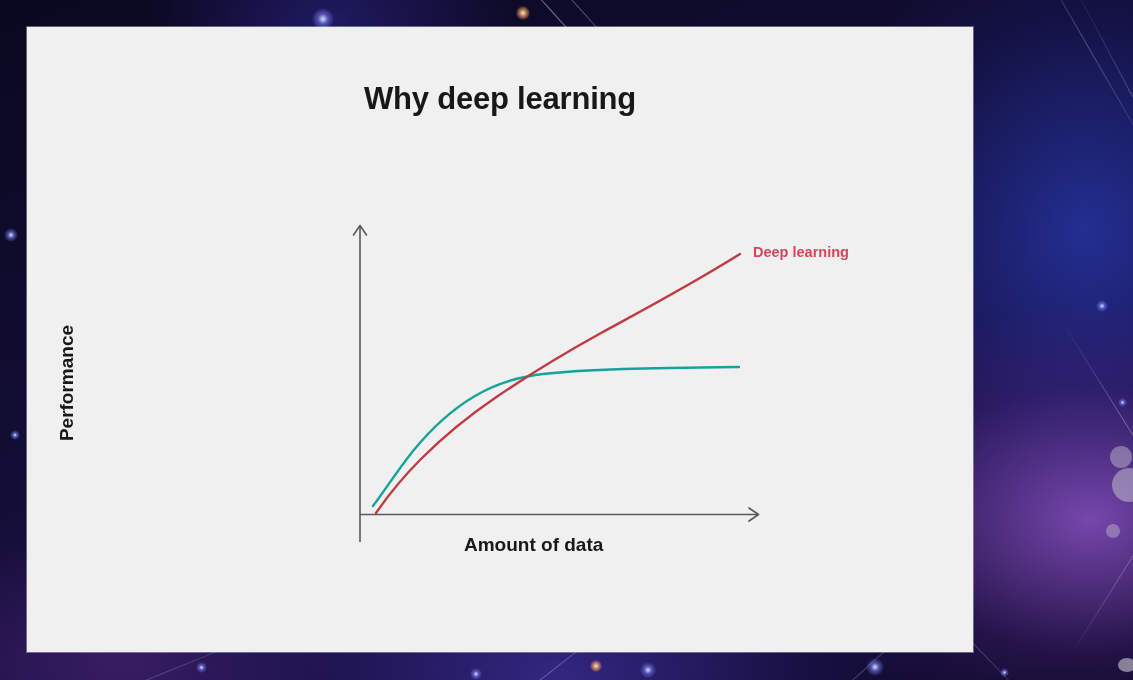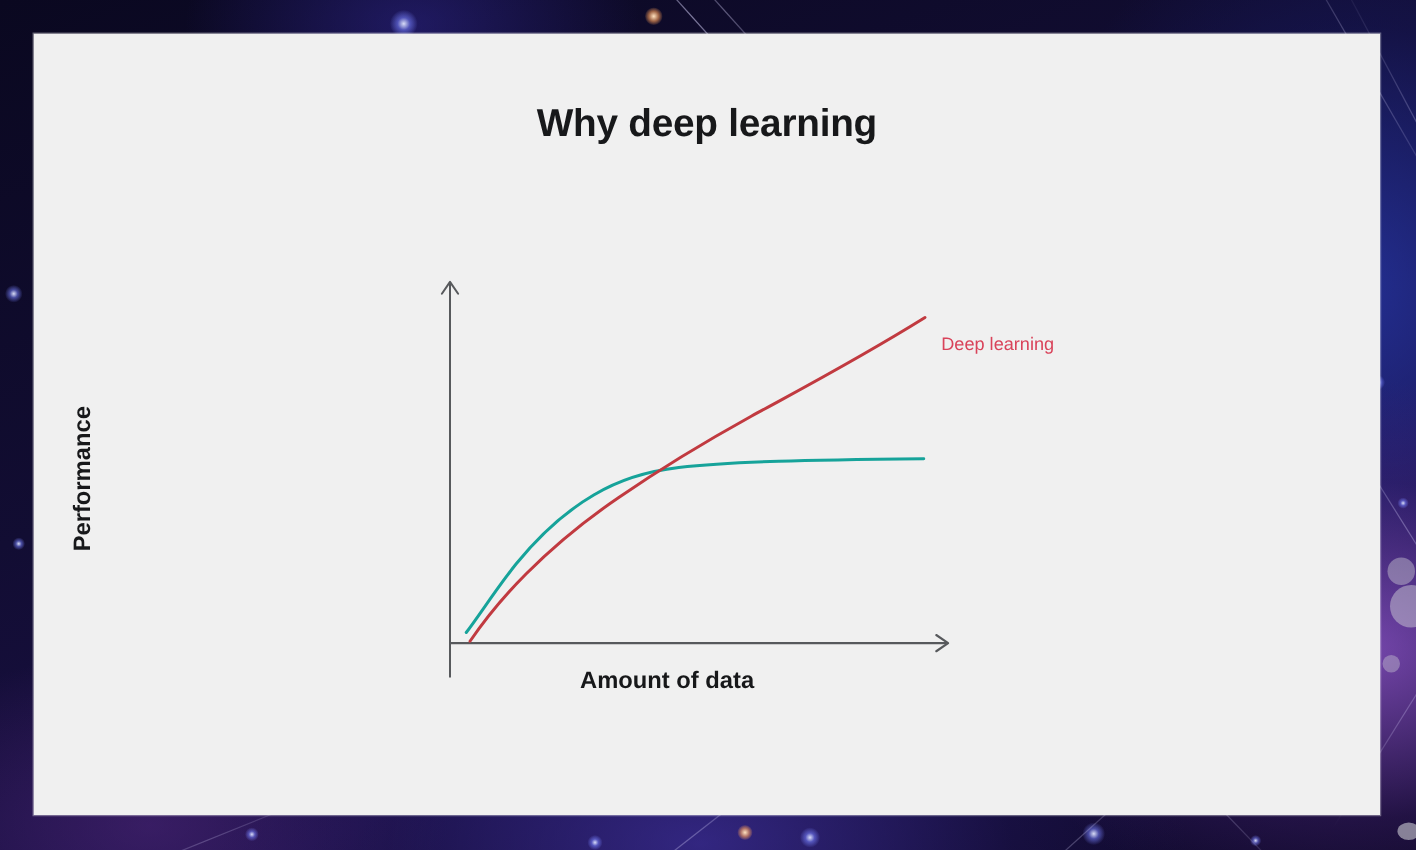--- a/index.html
+++ b/index.html
@@ -57,21 +57,21 @@
     border-radius: 50%;
     background: radial-gradient(circle, rgba(255,225,190,1) 0%, rgba(255,160,90,0.6) 40%, rgba(255,120,60,0) 75%);
     pointer-events: none;
   }
 
   
   #slide {
     position: absolute;
     left: 27px;
     top: 27px;
-    width: 1077px;
+    width: 946px;
     height: 625px;
     background: #f0f0f0;
     box-shadow: 0 0 0 1px rgba(255,255,255,0.35);
   }
 
   #slide-title {
     position: absolute;
     left: 0;
     right: 0;
     top: 54px;
@@ -110,24 +110,23 @@
     left: -40px;
     top: 345px;
     width: 160px;
     text-align: center;
     transform: rotate(-90deg);
   }
 
   .series-label {
     position: absolute;
     font-size: 14.5px;
-    font-weight: 400;
+    font-weight: 700;
     line-height: 1.62;
     white-space: pre-line;
-    margin-top: 24px;
   }
   #label-deep-learning {
     left: 726px;
     top: 214px;
   }
   #label-older-algorithms {
     left: 726px;
     top: 314px;
   }
 </style>

